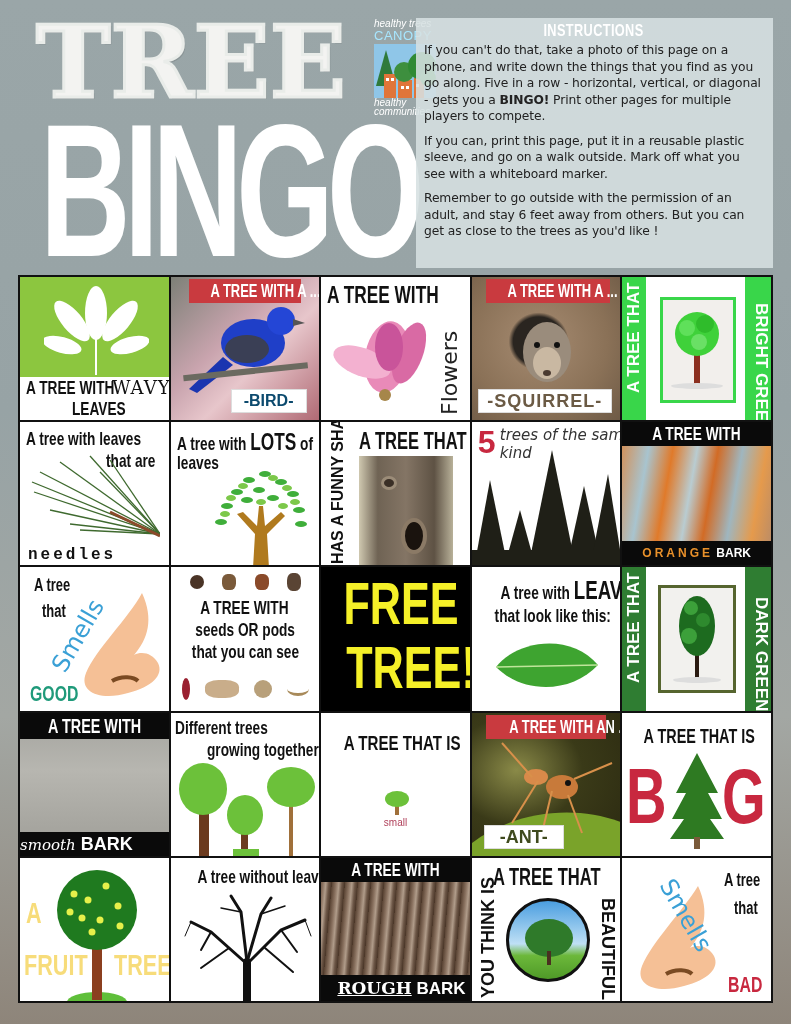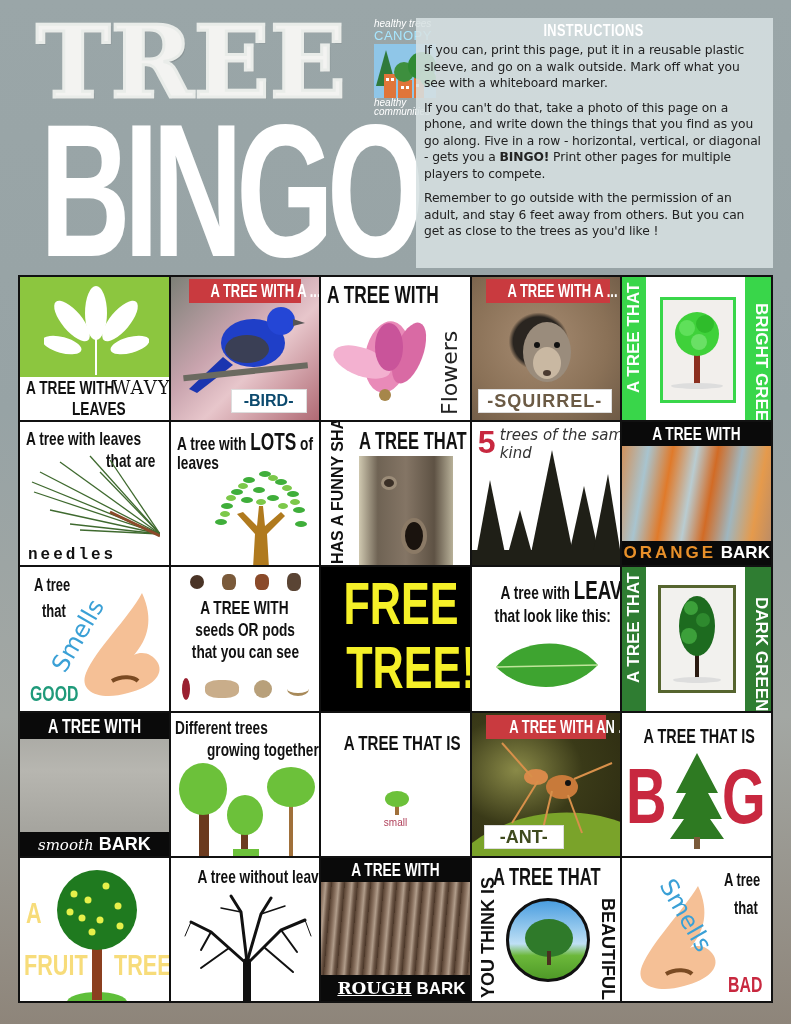--- a/index.html
+++ b/index.html
@@ -98,22 +98,22 @@
     <rect x="27" y="42" width="3" height="3" fill="#fff"></rect>
       <rect x="32" y="42" width="3" height="3" fill="#fff"></rect>
     <rect x="42" y="40" width="3" height="3" fill="#fff"></rect>
   </svg>
   <div class="l3">healthy</div>
   <div class="l3">communities</div>
 </div>
 
 <div id="instructions">
   <h2>INSTRUCTIONS</h2>
+  <p><span>If you can't do that, take a photo of this page on a phone, and write down the things that you find as you go along. Five in a row - horizontal, vertical, or  diagonal - gets you a </span><b>BINGO!</b><span> Print other pages for multiple players to compete.</span></p>
   <p>If you can, print this page, put it in a reusable plastic sleeve, and go on a walk outside. Mark off what you see with a whiteboard marker.</p>
-  <p><span>If you can't do that, take a photo of this page on a phone, and write down the things that you find as you go along. Five in a row - horizontal, vertical, or  diagonal - gets you a </span><b>BINGO!</b><span> Print other pages for multiple players to compete.</span></p>
   <p>Remember to go outside with the permission of an adult, and stay 6 feet away from others. But you can get as close to the trees as you'd like !</p>
 </div>
 
 <div id="board">
 
   <div class="cell">
     <div style="position:absolute;left:0;top:0;width:100%;height:100px;background:#8cc63f;"></div>
     <svg style="position:absolute;left:24px;top:6px;" width="105" height="92" viewBox="0 0 105 92">
       <g fill="#fff">
         <ellipse cx="52" cy="30" rx="11" ry="27"></ellipse>
@@ -256,21 +256,21 @@
         <polygon points="80,0 56,118 104,118"></polygon>
         <polygon points="112,36 94,118 130,118"></polygon>
         <polygon points="136,24 118,118 151,118"></polygon>
         <rect x="0" y="100" width="151" height="18"></rect>
       </g>
     </svg>
   </div>
 
   <div class="cell" style="background:linear-gradient(100deg,#d98a4a 0%,#a8c4cf 18%,#e07a2a 32%,#b9ccd1 46%,#d26b25 58%,#9fb6bf 72%,#e59a4c 86%,#b58a6a 100%);">
     <div class="blackbar lbl" style="top:0;height:24px;font-size:19px;line-height:24px;text-align:center;"><span class="narrow-c">A TREE WITH</span></div>
-    <div class="blackbar lbl" style="bottom:0;height:24px;font-size:17px;line-height:24px;text-align:center;">
+    <div class="blackbar lbl" style="bottom:0;height:24px;font-size:12px;line-height:24px;text-align:center;">
       <span style="color:#e8902a;letter-spacing:3px;">ORANGE</span>
       <span style="color:#fff;">BARK</span>
     </div>
   </div>
 
   <div class="cell">
     <svg style="position:absolute;left:52px;top:22px;" width="95" height="112" viewBox="0 0 95 112">
       <path d="M70,4 C56,30 24,60 14,84 C6,104 30,112 56,104 C80,98 92,86 86,74 C80,64 70,62 62,66 C76,50 82,30 70,4 Z" fill="#f5c096"></path>
       <path d="M40,92 C50,86 62,88 66,92" stroke="#7a4a22" stroke-width="4" fill="none"></path>
     </svg>
@@ -324,21 +324,21 @@
         <circle cx="30" cy="20" r="7" fill="#3ca03a"></circle>
           <circle cx="42" cy="32" r="7" fill="#2e8a2e"></circle>
           <circle cx="28" cy="48" r="8" fill="#3ca03a"></circle>
         <ellipse cx="36" cy="92" rx="24" ry="3" fill="#ddd"></ellipse>
       </svg>
     </div>
   </div>
 
   <div class="cell" style="background:linear-gradient(180deg,#a3a39e 0%,#b7b6b0 40%,#9e9d97 100%);">
     <div class="blackbar lbl" style="top:0;height:26px;font-size:20px;line-height:26px;text-align:center;"><span class="narrow-c">A TREE WITH</span></div>
-    <div class="blackbar lbl" style="bottom:0;height:24px;font-size:18px;line-height:24px;text-align:center;margin-top:18px;">
+    <div class="blackbar lbl" style="bottom:0;height:24px;font-size:18px;line-height:24px;text-align:left;margin-top:18px;">
       <span style="font-family:'DejaVu Serif',serif;font-style:italic;font-weight:normal;font-size:15px;">smooth</span>
       <span>BARK</span>
     </div>
   </div>
 
   <div class="cell">
     <div class="lbl" style="left:4px;top:4px;font-size:19px;"><span class="narrow">Different trees</span></div>
     <div class="lbl" style="left:36px;top:26px;font-size:19px;"><span class="narrow">growing together</span></div>
     <svg style="position:absolute;left:4px;top:50px;" width="144" height="94" viewBox="0 0 144 94">
       <rect x="24" y="40" width="10" height="54" fill="#6b3a1e"></rect>

